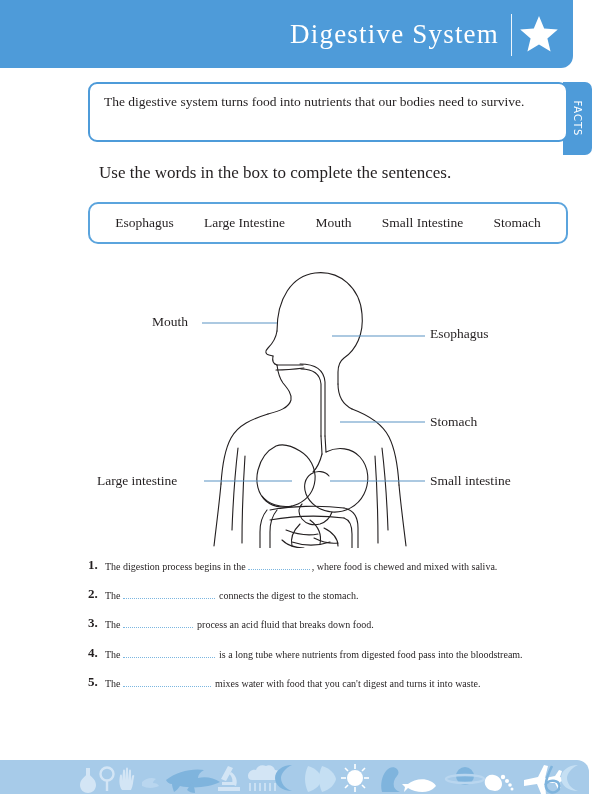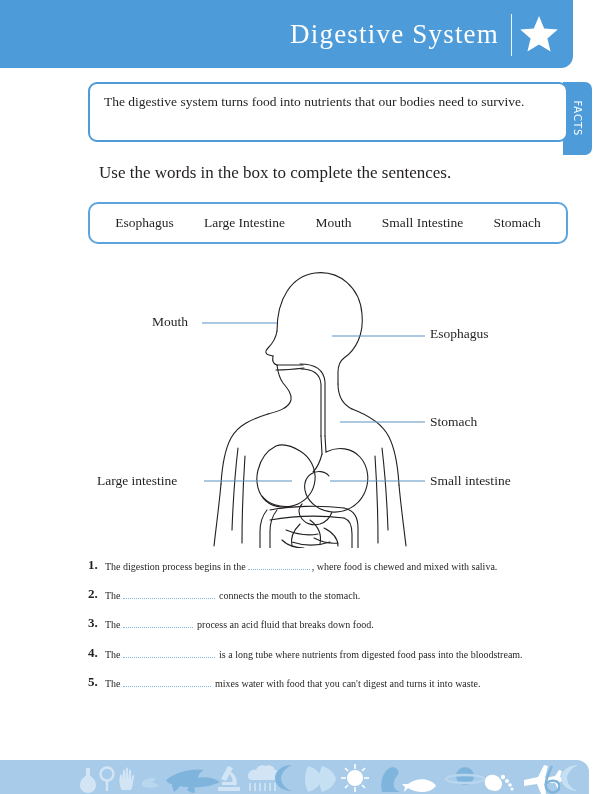--- a/index.html
+++ b/index.html
@@ -339,21 +339,21 @@
 
 <div class="questions">
 
   <div class="q-row">
     <div class="q-num">1.</div>
     <div class="q-body"><span>The digestion process begins in the</span><span class="blank blank-w1"></span><span>, where food is chewed and mixed with saliva.</span></div>
   </div>
 
   <div class="q-row">
     <div class="q-num">2.</div>
-    <div class="q-body"><span>The</span><span class="blank blank-w2"></span> <span>connects the mouth to the stomach.</span></div>
+    <div class="q-body"><span>The</span><span class="blank blank-w2"></span> <span>connects the digest to the stomach.</span></div>
   </div>
 
   <div class="q-row">
     <div class="q-num">3.</div>
     <div class="q-body"><span>The</span><span class="blank blank-w3"></span> <span>process an acid fluid that breaks down food.</span></div>
   </div>
 
   <div class="q-row">
     <div class="q-num">4.</div>
     <div class="q-body"><span>The</span><span class="blank blank-w4"></span> <span>is a long tube where nutrients from digested food pass into the bloodstream.</span></div>

